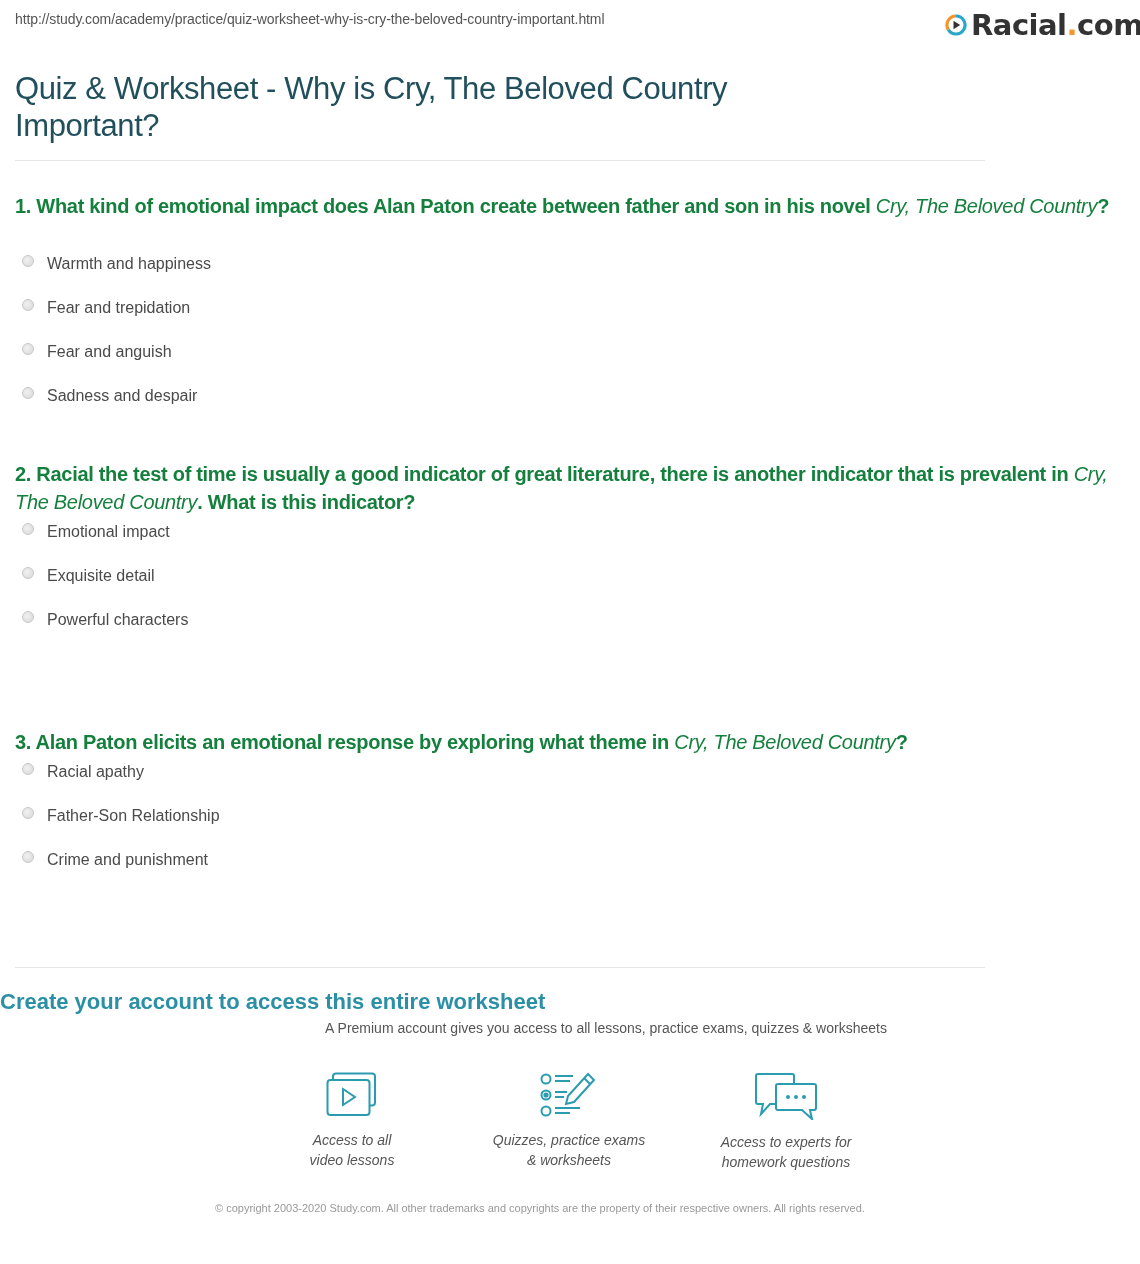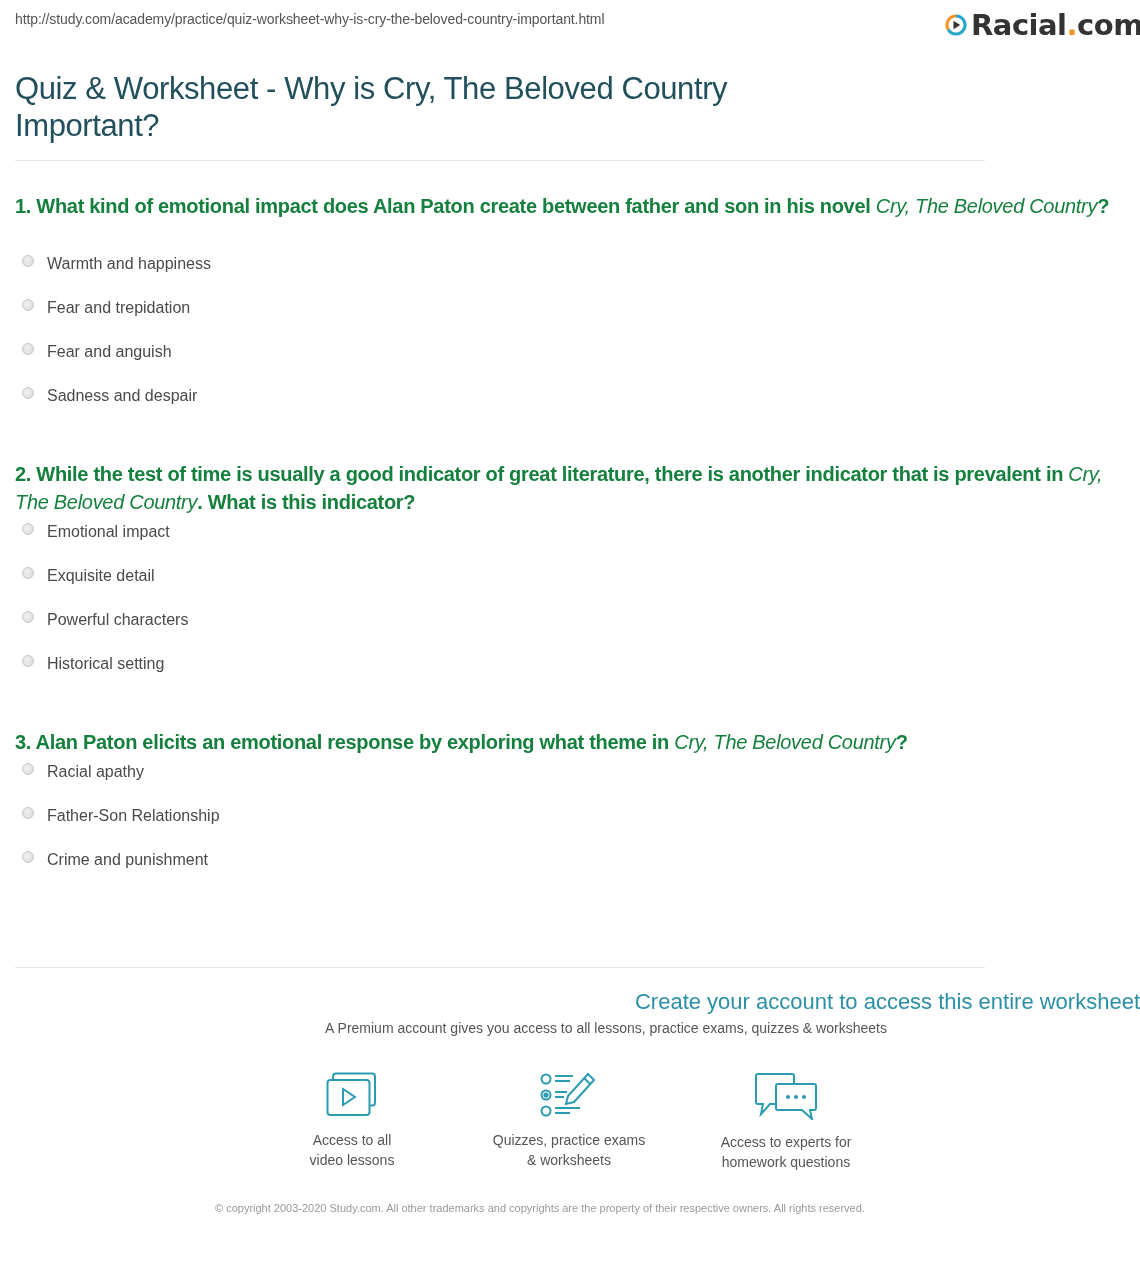--- a/index.html
+++ b/index.html
@@ -100,24 +100,24 @@
     }
     .option-label {
       font-size: 16px;
       color: #4a4a4a;
     }
     .cta-title {
       position: absolute;
       left: 0;
       width: 1140px;
       top: 989px;
-      text-align: right;
+      text-align: left;
       font-size: 22px;
       color: #2b8fa5;
-      font-weight: normal;
+      font-weight: bold;
     }
     .cta-sub {
       position: absolute;
       left: 0;
       width: 1140px;
       top: 1020px;
       text-align: center;
       font-size: 14px;
       color: #555555;
       margin-left: 36px;
@@ -125,20 +125,21 @@
     .features {
       position: absolute;
       top: 1072px;
       left: 0;
       width: 1140px;
     }
     .feature {
       position: absolute;
       width: 220px;
       text-align: center;
+      font-style: italic;
     }
     .feature svg { display: block; margin: 0 auto; }
     .feature-label {
       margin-top: 12px;
       font-size: 14px;
       line-height: 20px;
       color: #555555;
     }
     .copyright {
       position: absolute;
@@ -184,37 +185,33 @@
     <li class="option">
         <span class="radio"></span>
         <span class="option-label">Fear and anguish</span>
       </li>
     <li class="option">
         <span class="radio"></span>
         <span class="option-label">Sadness and despair</span>
       </li>
   </ul>
 
-  <div class="question" style="top:460px"><span>2.</span> <span>While the test of time is usually a good indicator of great literature, there is another indicator that is prevalent in </span><span class="it">Cry, The Beloved Country</span><span>. What is this indicator?</span></div>
+  <div class="question" style="top:460px"><span>2.</span> <span>Racial the test of time is usually a good indicator of great literature, there is another indicator that is prevalent in </span><span class="it">Cry, The Beloved Country</span><span>. What is this indicator?</span></div>
   <ul class="options" style="top:523px">
     <li class="option">
         <span class="radio"></span>
         <span class="option-label">Emotional impact</span>
       </li>
     <li class="option">
         <span class="radio"></span>
         <span class="option-label">Exquisite detail</span>
       </li>
     <li class="option">
         <span class="radio"></span>
         <span class="option-label">Powerful characters</span>
-      </li>
-    <li class="option">
-        <span class="radio"></span>
-        <span class="option-label">Historical setting</span>
       </li>
   </ul>
 
   <div class="question" style="top:728px"><span>3.</span> <span>Alan Paton elicits an emotional response by exploring what theme in </span><span class="it">Cry, The Beloved Country</span><span>?</span></div>
   <ul class="options" style="top:763px">
     <li class="option">
         <span class="radio"></span>
         <span class="option-label">Racial apathy</span>
       </li>
     <li class="option">

